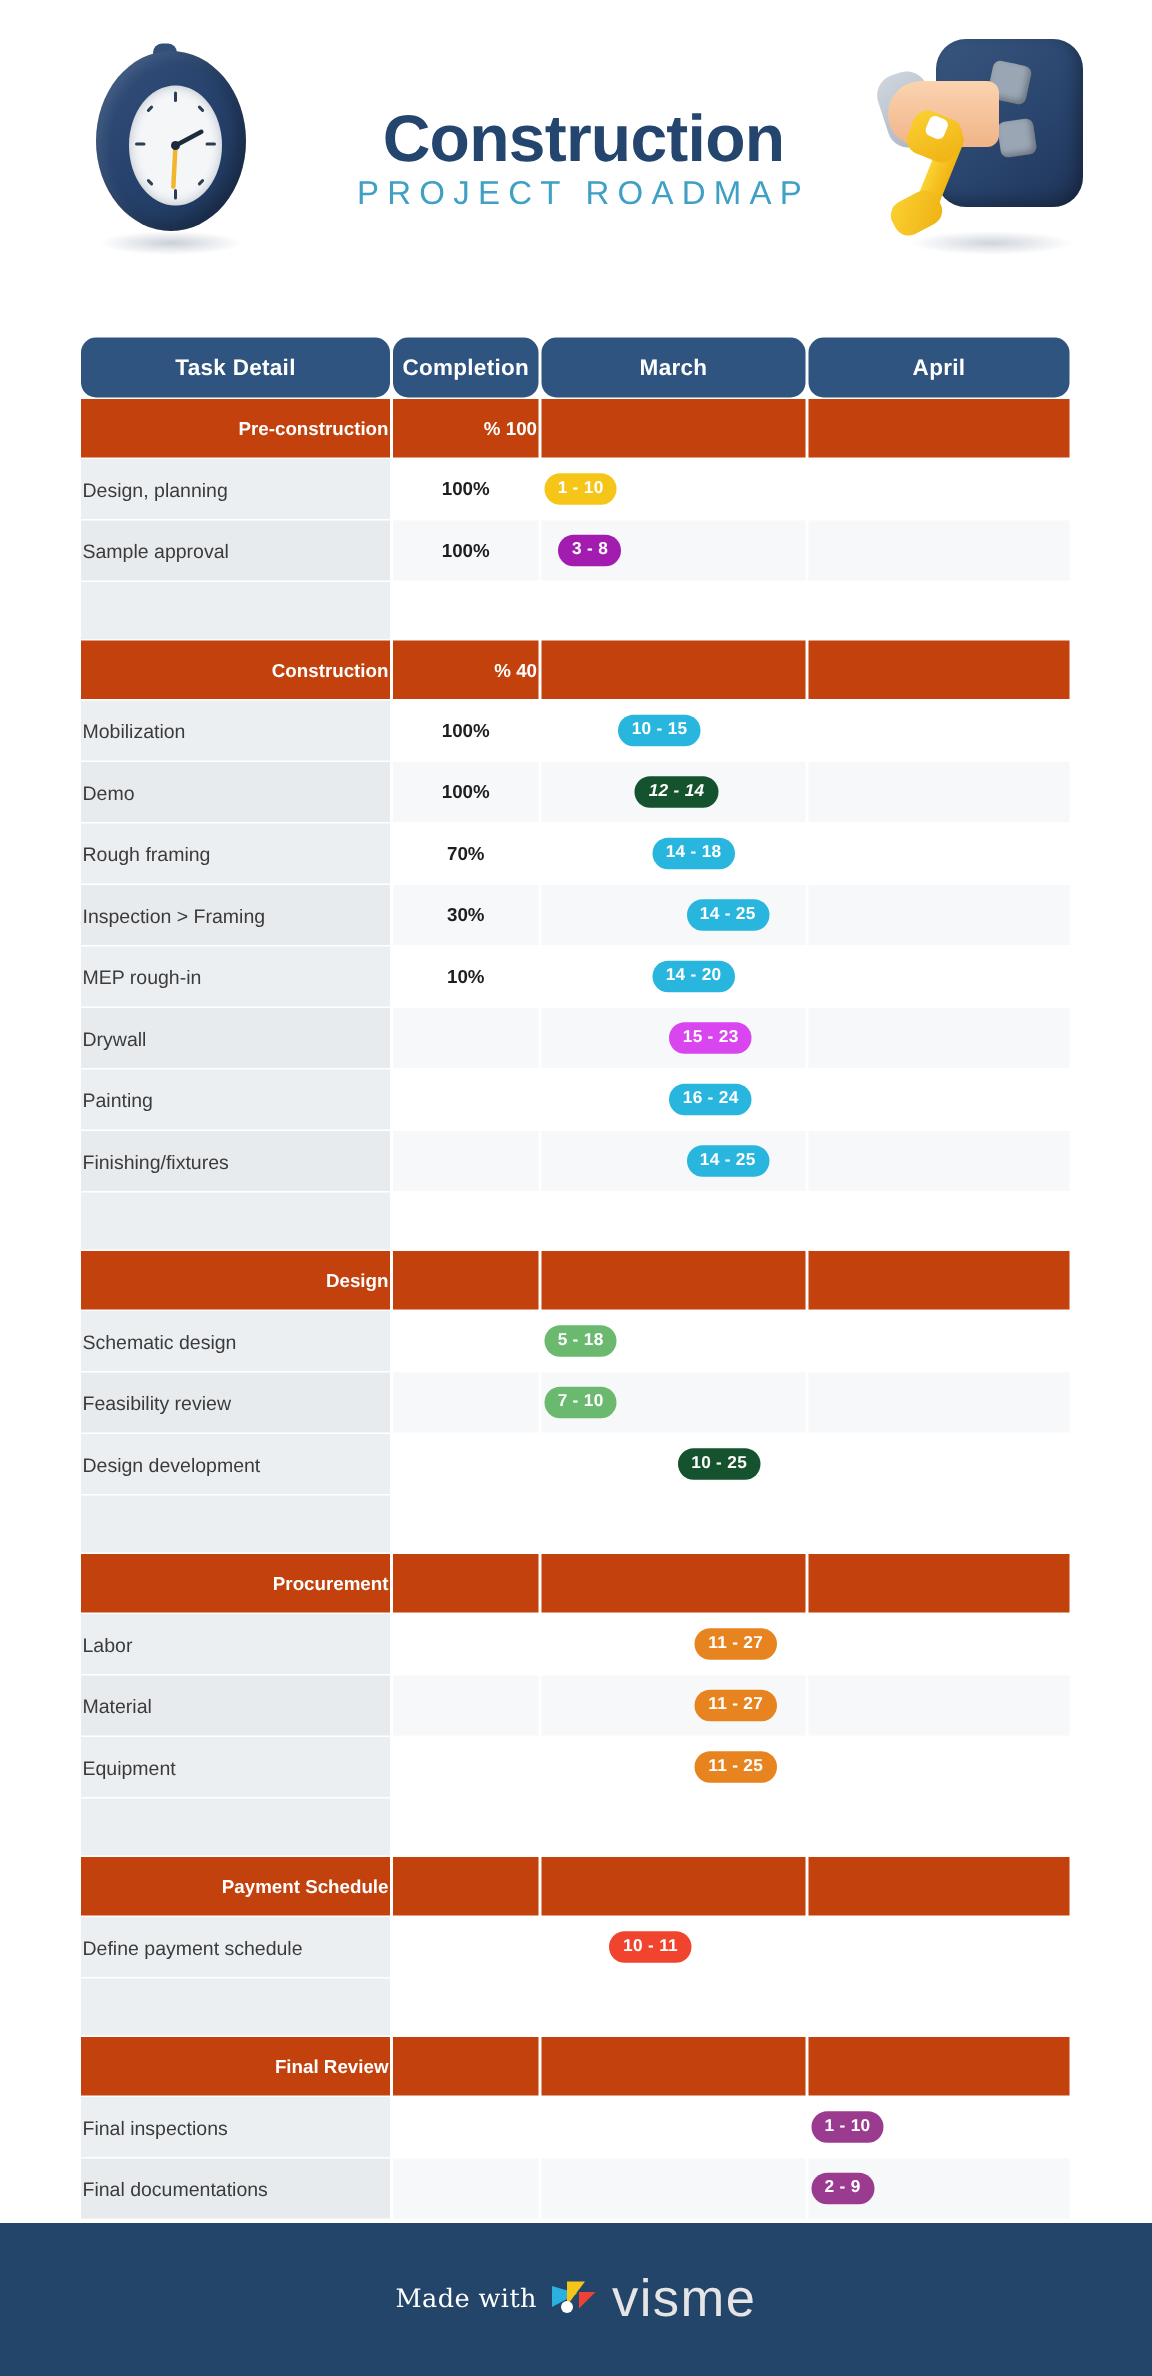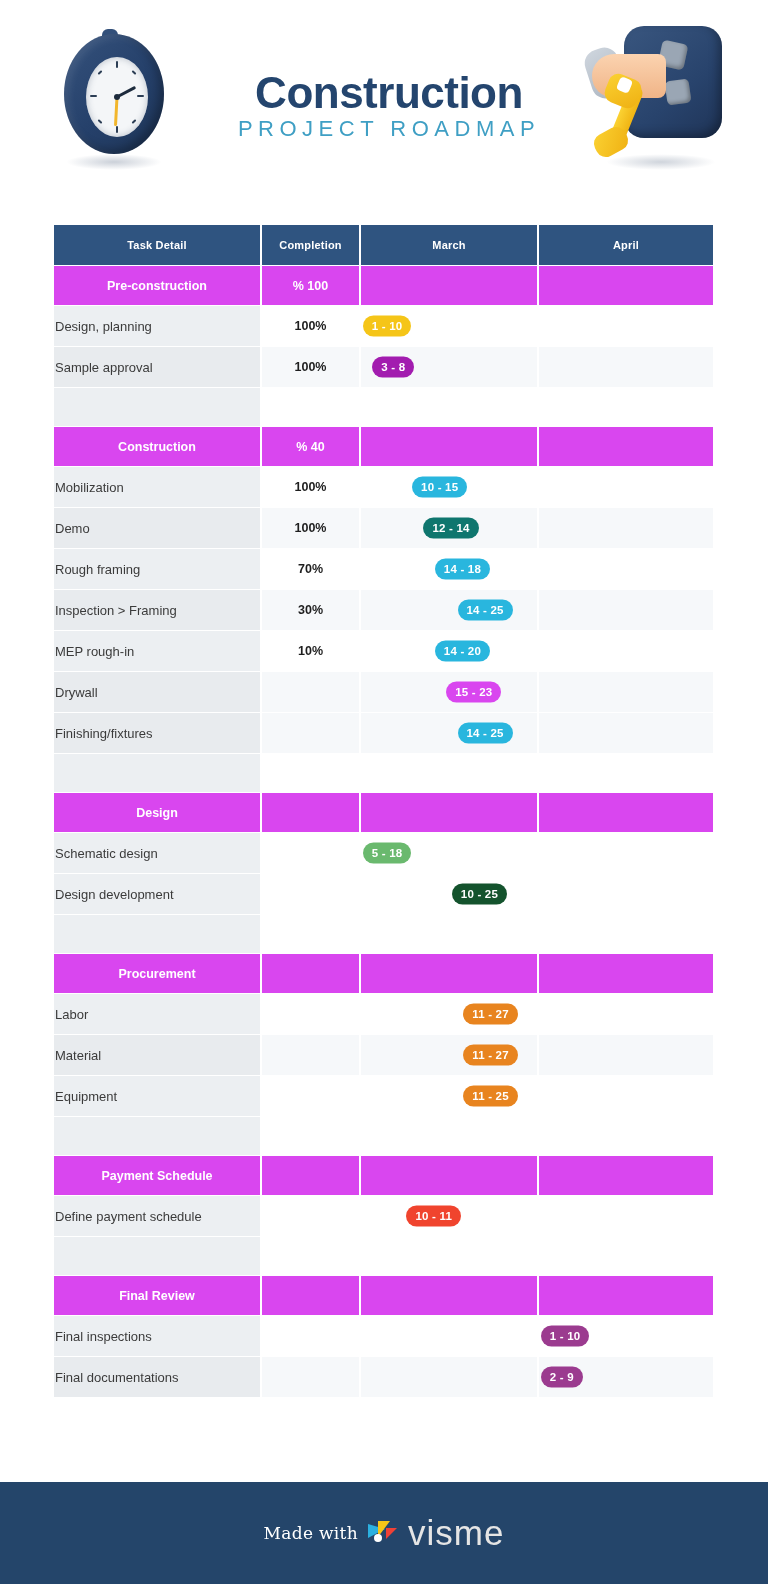--- a/index.html
+++ b/index.html
@@ -90,26 +90,26 @@
 
   
   .table-area{position:absolute;left:52px;top:224px;width:655px;}
   table{border-collapse:separate;border-spacing:2px 1px;width:655px;table-layout:fixed;}
   col.c-task{width:206px;}
   col.c-comp{width:97px;}
   col.c-mar{width:176px;}
   col.c-apr{width:174px;}
 
   thead th{
-    background:#2f5480;color:#ffffff;font-size:11px;font-weight:bold;
-    height:38px;text-align:center;vertical-align:middle;letter-spacing:.2px;
+    background:#2f5480;color:#ffffff;font-size:15px;font-weight:bold;
+    height:38px;text-align:center;vertical-align:middle;letter-spacing:.2px;border-radius:10px;
   }
   tr.section td{
-    background:#d946ef;color:#ffffff;font-size:12.5px;font-weight:bold;
-    height:37px;text-align:center;vertical-align:middle;
+    background:#c2410c;color:#ffffff;font-size:12.5px;font-weight:bold;
+    height:37px;text-align:right;vertical-align:middle;
   }
   tr.task td{
     height:38px;vertical-align:middle;background:#ffffff;
   }
   tr.task.alt td{background:#f6f8fa;}
   td.task-name{
     font-size:13px;color:#3b3b3b;background:#eceff2 !important;
   }
   tr.task.alt td.task-name{background:#e8ebee !important;}
   td.comp{text-align:center;font-size:12.5px;color:#1e1e1e;font-weight:bold;}
@@ -246,21 +246,21 @@
           <td class="comp">100%</td>
           <td class="bar-cell">
             <span class="badge" style="background: rgb(41, 182, 222); left: 29.0323%;">10 - 15</span>
           </td>
           <td class="bar-cell"></td>
         </tr>
         <tr class="task alt">
           <td class="task-name">Demo</td>
           <td class="comp">100%</td>
           <td class="bar-cell">
-            <span class="badge" style="background: #0f766e; left: 35.4839%;">12 - 14</span>
+            <span class="badge" style="background: #14532d; left: 35.4839%; font-style: italic;">12 - 14</span>
           </td>
           <td class="bar-cell"></td>
         </tr>
         <tr class="task">
           <td class="task-name">Rough framing</td>
           <td class="comp">70%</td>
           <td class="bar-cell">
             <span class="badge" style="background: rgb(41, 182, 222); left: 41.9355%;">14 - 18</span>
           </td>
           <td class="bar-cell"></td>
@@ -282,20 +282,28 @@
           <td class="bar-cell"></td>
         </tr>
         <tr class="task alt">
           <td class="task-name">Drywall</td>
           <td class="comp"></td>
           <td class="bar-cell">
             <span class="badge" style="background: #d946ef; left: 48.3871%;">15 - 23</span>
           </td>
           <td class="bar-cell"></td>
         </tr>
+        <tr class="task">
+          <td class="task-name">Painting</td>
+          <td class="comp"></td>
+          <td class="bar-cell">
+            <span class="badge" style="background: rgb(41, 182, 222); left: 48.3871%;">16 - 24</span>
+          </td>
+          <td class="bar-cell"></td>
+        </tr>
         <tr class="task alt">
           <td class="task-name">Finishing/fixtures</td>
           <td class="comp"></td>
           <td class="bar-cell">
             <span class="badge" style="background: rgb(41, 182, 222); left: 54.8387%;">14 - 25</span>
           </td>
           <td class="bar-cell"></td>
         </tr>
         <tr class="spacer">
           <td class="task-name"></td>
@@ -307,20 +315,28 @@
           <td class="">Design</td>
           <td class=""></td>
           <td class=""></td>
           <td class=""></td>
         </tr>
         <tr class="task">
           <td class="task-name">Schematic design</td>
           <td class="comp"></td>
           <td class="bar-cell">
             <span class="badge" style="background: rgb(106, 185, 110); left: 1%;">5 - 18</span>
+          </td>
+          <td class="bar-cell"></td>
+        </tr>
+        <tr class="task alt">
+          <td class="task-name">Feasibility review</td>
+          <td class="comp"></td>
+          <td class="bar-cell">
+            <span class="badge" style="background: rgb(106, 185, 110); left: 1%;">7 - 10</span>
           </td>
           <td class="bar-cell"></td>
         </tr>
         <tr class="task">
           <td class="task-name">Design development</td>
           <td class="comp"></td>
           <td class="bar-cell">
             <span class="badge" style="background: #14532d; left: 51.6129%;">10 - 25</span>
           </td>
           <td class="bar-cell"></td>

